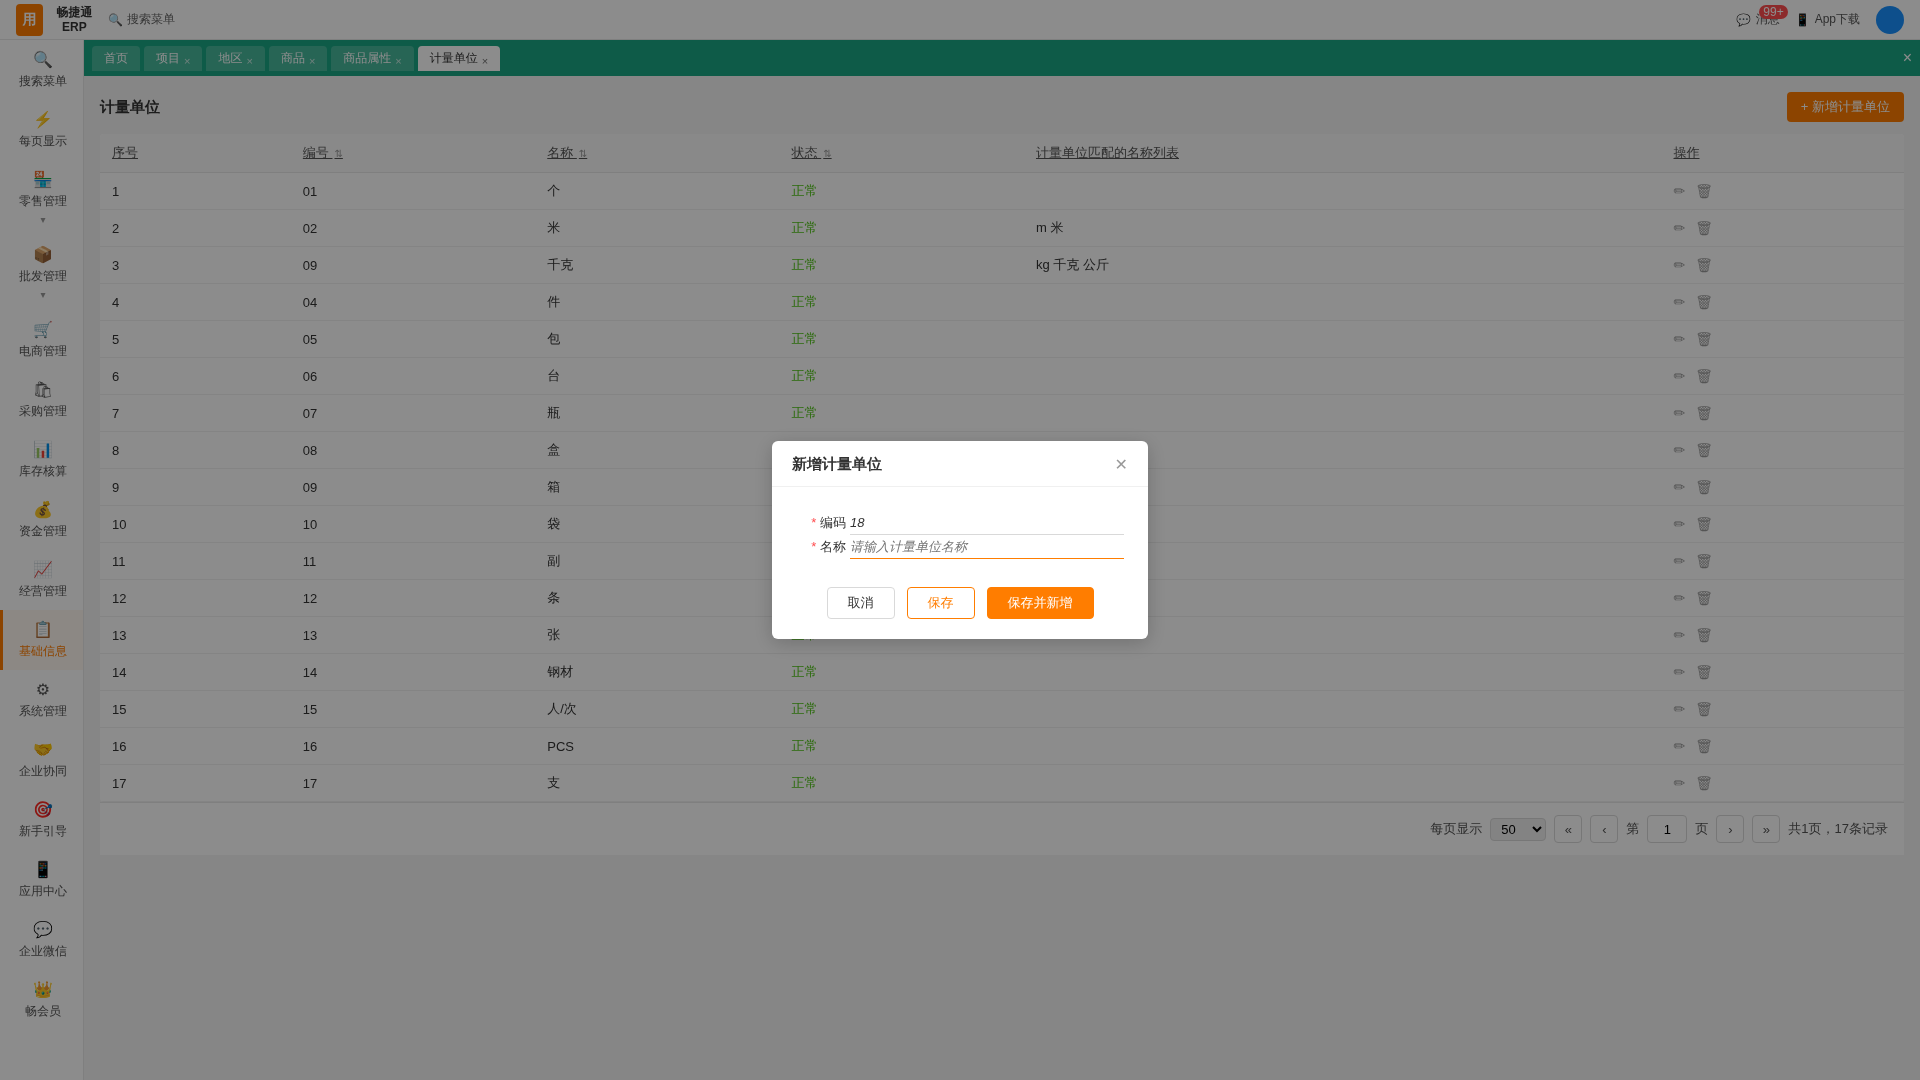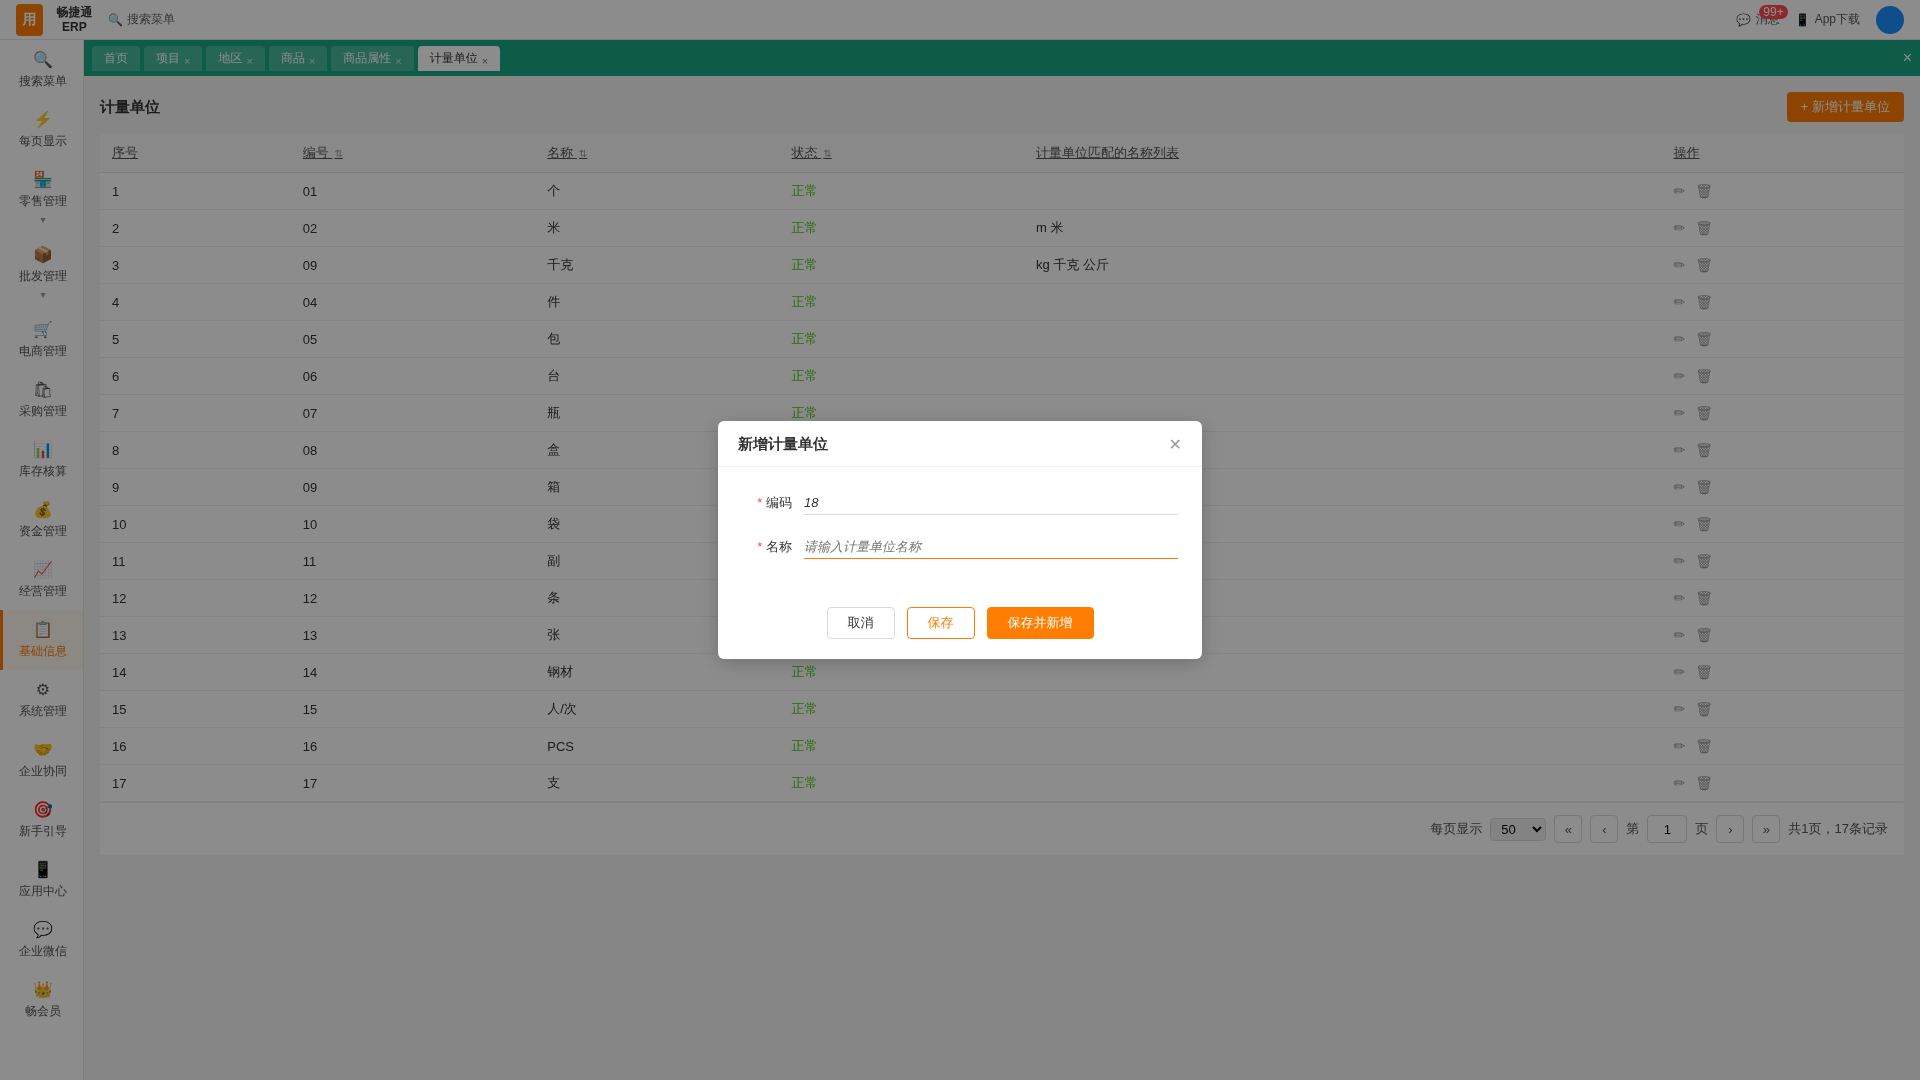--- a/index.html
+++ b/index.html
@@ -65,26 +65,26 @@
     
     .pagination { display: flex; align-items: center; justify-content: flex-end; padding: 12px 16px; background: #fff; border-top: 1px solid #e8e8e8; gap: 8px; font-size: 13px; color: #555; }
     .page-size-select { border: 1px solid #d9d9d9; border-radius: 4px; padding: 2px 6px; font-size: 13px; }
     .page-btn { border: 1px solid #d9d9d9; background: #fff; border-radius: 4px; width: 28px; height: 28px; display: flex; align-items: center; justify-content: center; cursor: pointer; }
     .page-input { border: 1px solid #d9d9d9; border-radius: 4px; width: 40px; height: 28px; text-align: center; font-size: 13px; }
 
     
     .overlay { position: fixed; top: 0; left: 0; width: 100%; height: 100%; background: rgba(0,0,0,0.45); z-index: 100; }
 
     
-    .modal { position: fixed; top: 50%; left: 50%; transform: translate(-50%, -50%); background: #fff; border-radius: 6px; width: 484px; z-index: 101; box-shadow: 0 4px 20px rgba(0,0,0,0.2); }
+    .modal { position: fixed; top: 50%; left: 50%; transform: translate(-50%, -50%); background: #fff; border-radius: 6px; width: 376px; z-index: 101; box-shadow: 0 4px 20px rgba(0,0,0,0.2); }
     .modal-header { display: flex; align-items: center; justify-content: space-between; padding: 14px 20px 12px; border-bottom: 1px solid #f0f0f0; }
     .modal-title { font-size: 15px; font-weight: bold; color: #333; }
     .modal-close { cursor: pointer; color: #999; font-size: 16px; }
     .modal-body { padding: 24px 24px 16px; }
-    .form-item { display: flex; align-items: center; margin-bottom: 20px; gap: 12px; }
+    .form-item { display: flex; align-items: center; gap: 4px; }
     .form-label { width: 50px; text-align: right; font-size: 13px; color: #333; flex-shrink: 0; }
     .form-label::before { content: "* "; color: #ff4d4f; }
     .form-input { flex: 1; border: none; border-bottom: 1px solid #d9d9d9; padding: 4px 0; font-size: 13px; outline: none; color: #333; font-style: italic; }
     .form-input.placeholder { color: #bbb; border-bottom-color: #ff7d00; }
     .modal-footer { display: flex; align-items: center; justify-content: center; gap: 12px; padding: 12px 20px 20px; }
     .btn-cancel { border: 1px solid #d9d9d9; background: #fff; color: #333; border-radius: 4px; padding: 6px 20px; cursor: pointer; font-size: 13px; }
     .btn-save { border: 1px solid #ff7d00; background: #fff; color: #ff7d00; border-radius: 4px; padding: 6px 20px; cursor: pointer; font-size: 13px; }
     .btn-save-add { background: #ff7d00; color: #fff; border: 1px solid #ff7d00; border-radius: 4px; padding: 6px 20px; cursor: pointer; font-size: 13px; }
   </style>
 </head>

